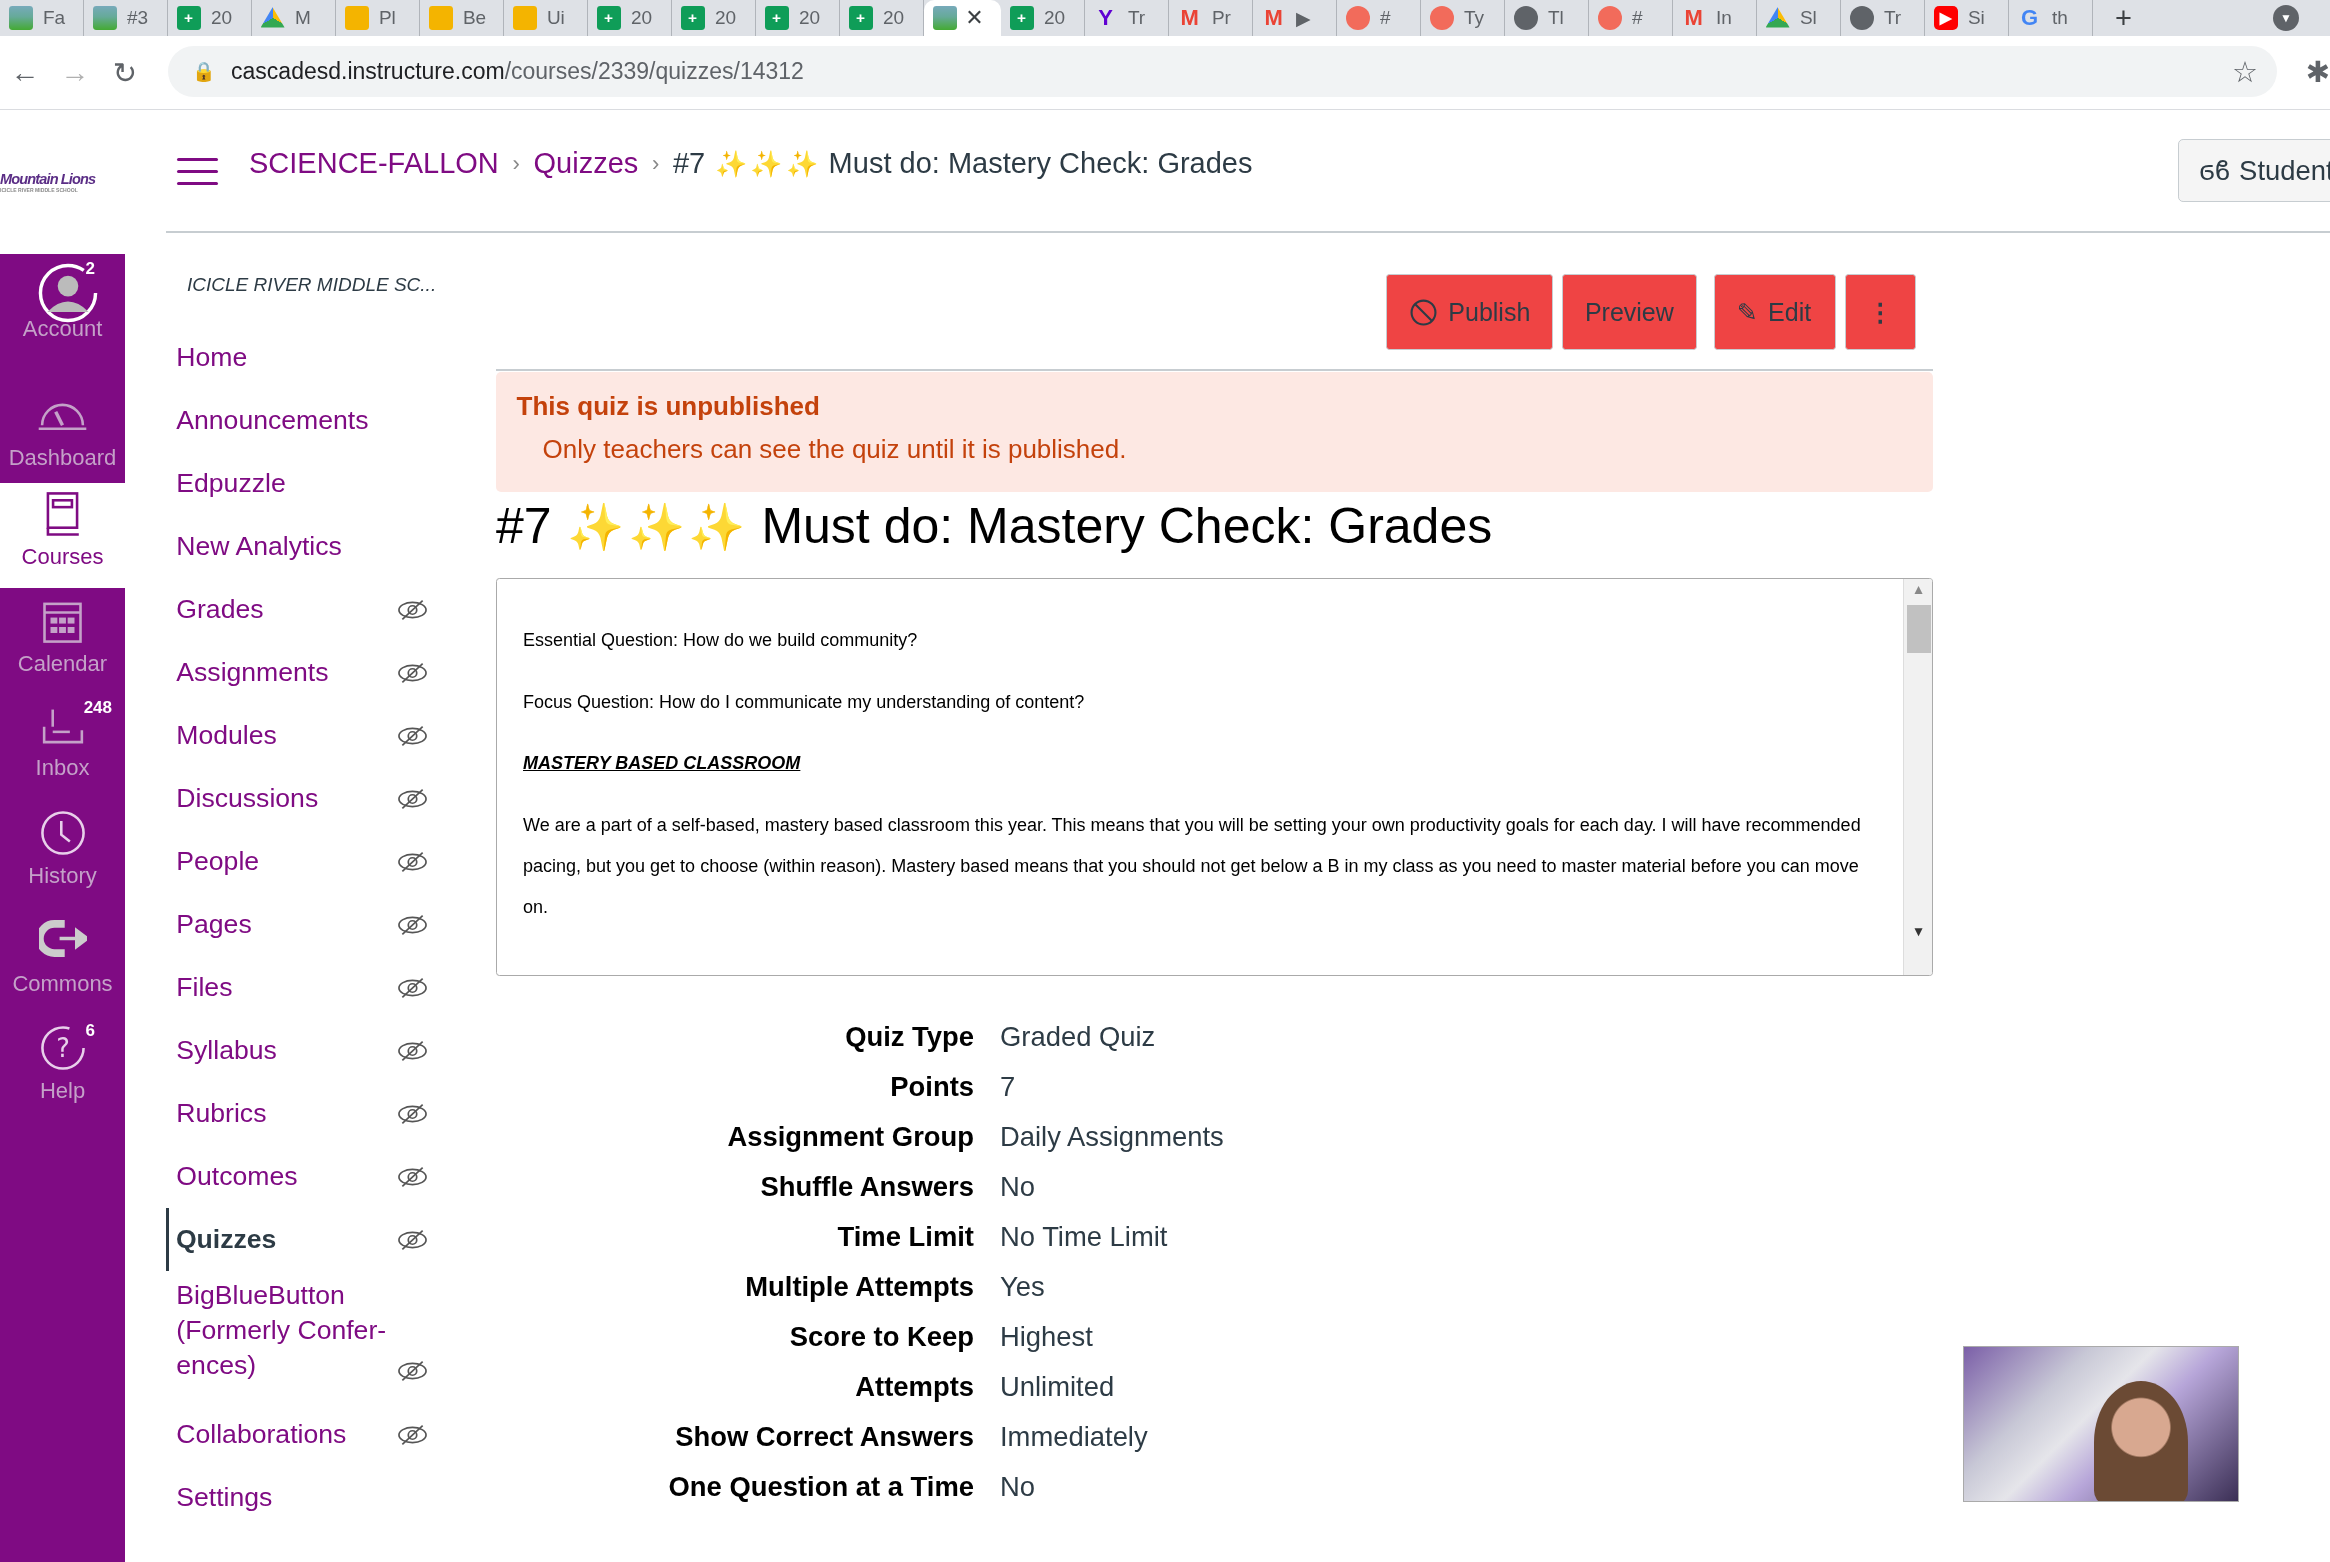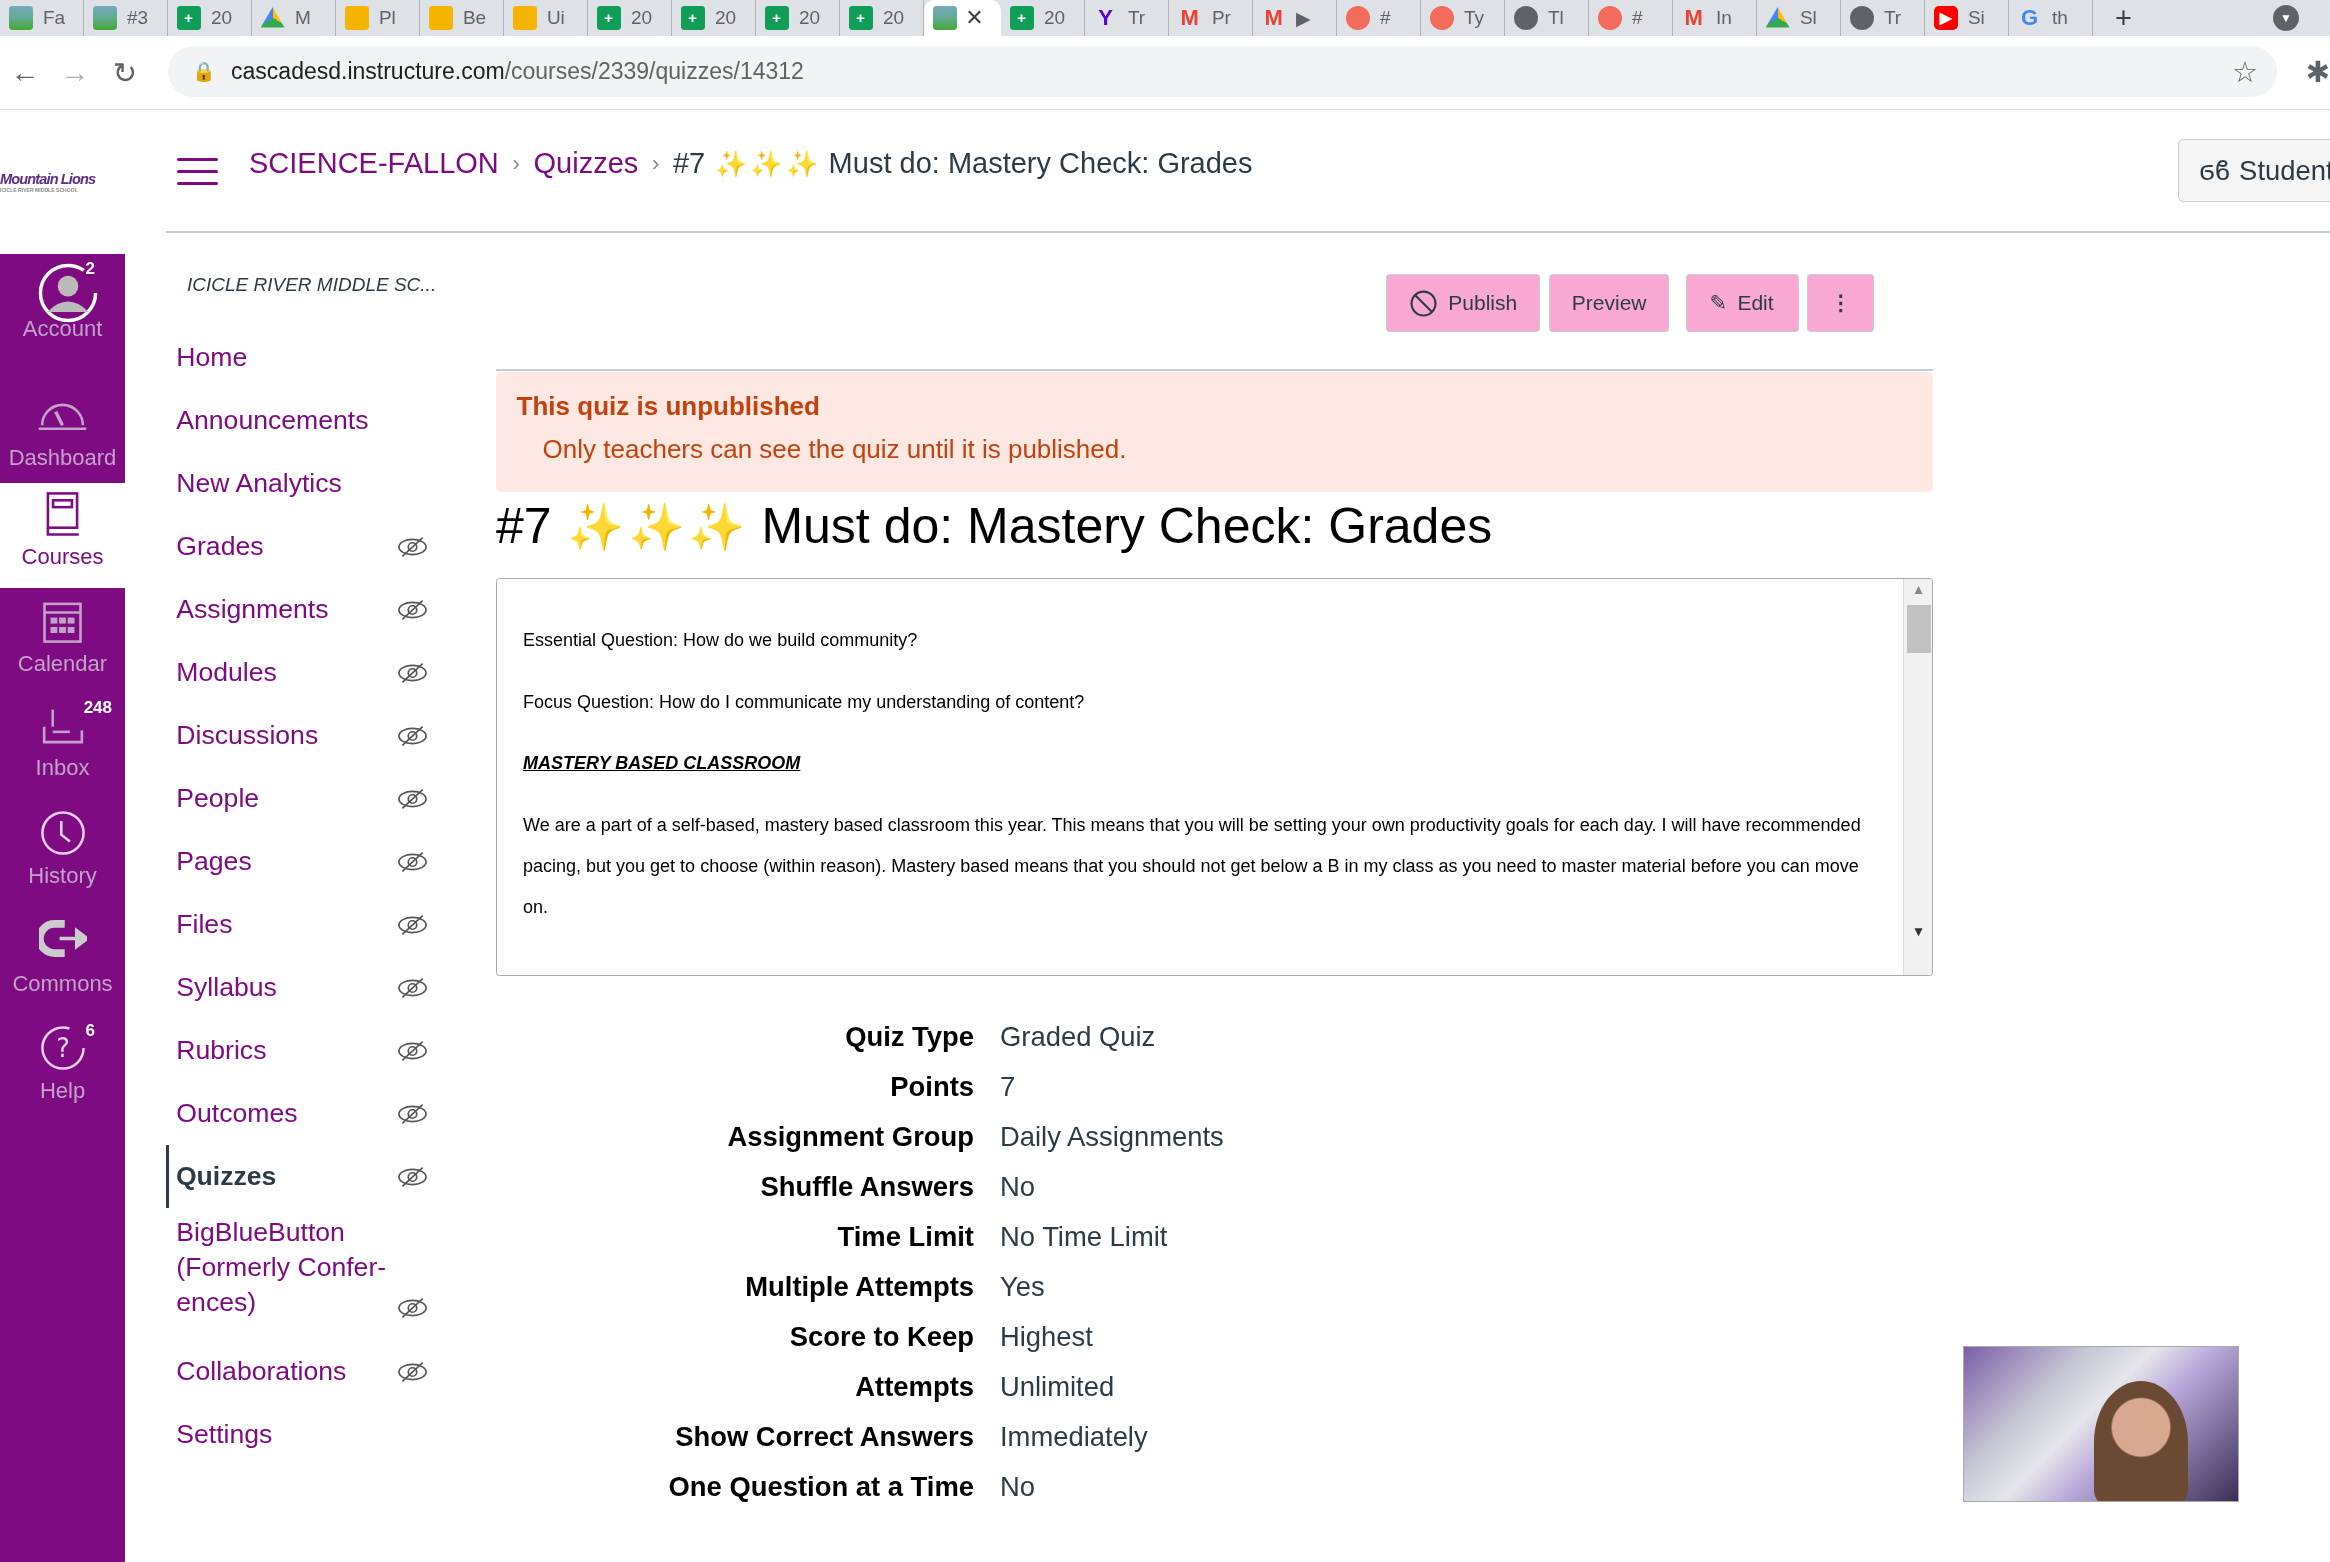--- a/index.html
+++ b/index.html
@@ -60,21 +60,21 @@
   .course-title { position: absolute; left: 187px; top: 274px; font-size: 19px; font-style: italic; color: #2d3b45; }
   .cnav { position: absolute; left: 166px; top: 326px; width: 274px; }
   .cnav-item { position: relative; height: 63px; display: flex; align-items: center; padding-left: 10.3px; color: #7f0b83; font-size: 26.6px; }
   .cnav-item.active { color: #2d3b45; font-weight: bold; border-left: 3.4px solid #2d3b45; padding-left: 6.9px; }
   .cnav-item.multi { height: 132px; align-items: flex-start; padding-top: 6.9px; line-height: 35px; }
   .hide-icon { position: absolute; right: 12px; width: 31px; height: 22px; }
   .cnav-item.multi .hide-icon { top: 89px; }
 
   
   .actions { position: absolute; left: 1386px; top: 274px; display: flex; gap: 0; }
-  .btn { height: 58px; border: 1.7px solid #c7cdd1; border-radius: 3.4px; background: #f9a8d4; font-size: 21px; color: #2d3b45; display: flex; align-items: center; padding: 0 22px; margin-right: 8.6px; }
+  .btn { height: 76px; border: 1.7px solid #c7cdd1; border-radius: 3.4px; background: #ef4444; font-size: 25px; color: #2d3b45; display: flex; align-items: center; padding: 0 22px; margin-right: 8.6px; }
   .btn .bicon { margin-right: 10.3px; }
   .actions-rule { position: absolute; left: 496px; top: 369px; width: 1437px; height: 1.7px; background: #c7cdd1; }
 
   .alert { position: absolute; left: 496px; top: 372px; width: 1437px; height: 120px; background: #fde8e3; border-radius: 5.1px; padding: 19px 20.6px; }
   .alert .a1 { font-size: 26px; font-weight: bold; color: #c4420c; margin-bottom: 12px; }
   .alert .a2 { font-size: 26px; color: #c4420c; margin-left: 26px; }
 
   .quiz-title { position: absolute; left: 496px; top: 497px; font-size: 50px; color: #000; white-space: nowrap; }
   .quiz-title .sparkle { font-size: 46px; }
 
@@ -340,20 +340,23 @@
 
 <div class="course-title">ICICLE RIVER MIDDLE SC...</div>
 <div class="cnav">
   <div class="cnav-item">
       <span>Home</span>
     </div>
   <div class="cnav-item">
       <span>Announcements</span>
     </div>
   <div class="cnav-item">
+      <span>Edpuzzle</span>
+    </div>
+  <div class="cnav-item">
       <span>New Analytics</span>
     </div>
   <div class="cnav-item">
       <span>Grades</span>
       <svg class="hide-icon" viewBox="0 0 36 26">
         <ellipse cx="18" cy="13" rx="16" ry="9" fill="none" stroke="#555" stroke-width="2"></ellipse>
         <circle cx="18" cy="13" r="5" fill="none" stroke="#555" stroke-width="2"></circle>
         <line x1="6" y1="24" x2="30" y2="2" stroke="#555" stroke-width="2"></line>
       </svg>
     </div>

